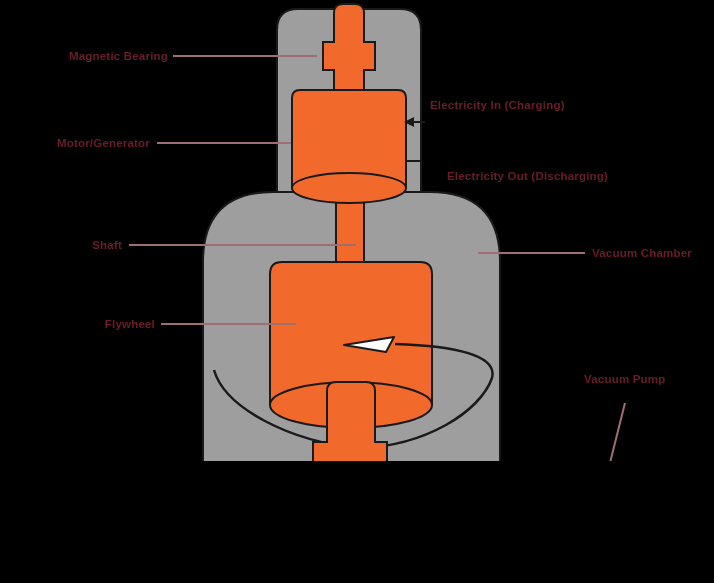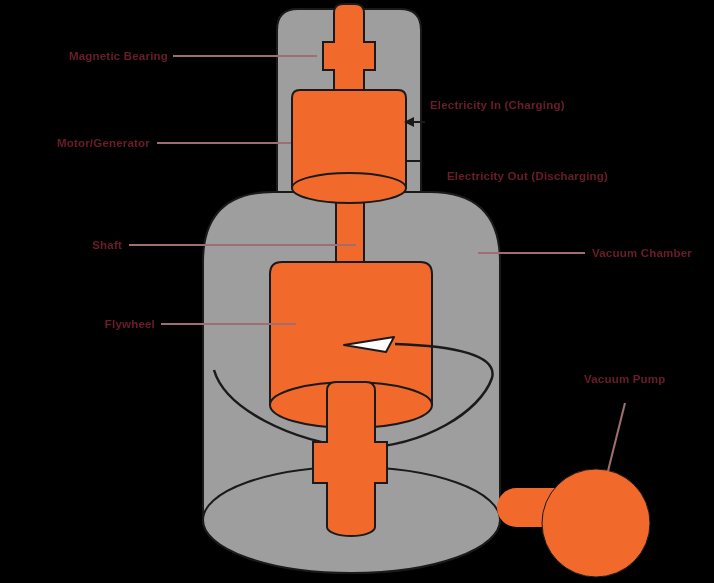--- a/index.html
+++ b/index.html
@@ -5,21 +5,21 @@
   :root{
     --component-orange:#F2692C;
     --chamber-gray:#9E9E9E;
     --outline-black:#1A1A1A;
     --label-maroon:#6B1D2A;
     --leader-line:#9D6E72;
     --background:#000000;
   }
   html,body{margin:0;padding:0;background:#000;}
   .stage{
-    position:relative;width:714px;height:583px;
+    position:relative;width:714px;height:461px;
     background:var(--background);
     overflow:hidden;
     font-family:"Liberation Sans",sans-serif;
   }
   svg{display:block}
   .orange{fill:var(--component-orange);stroke:var(--outline-black);stroke-width:2;}
   .orange-noline{fill:var(--component-orange);stroke:none;}
   .orange-thin{fill:var(--component-orange);stroke:var(--outline-black);stroke-width:1;}
   .gray{fill:var(--chamber-gray);stroke:var(--outline-black);stroke-width:2;}
   .leader{stroke:var(--leader-line);stroke-width:2;fill:none;}

